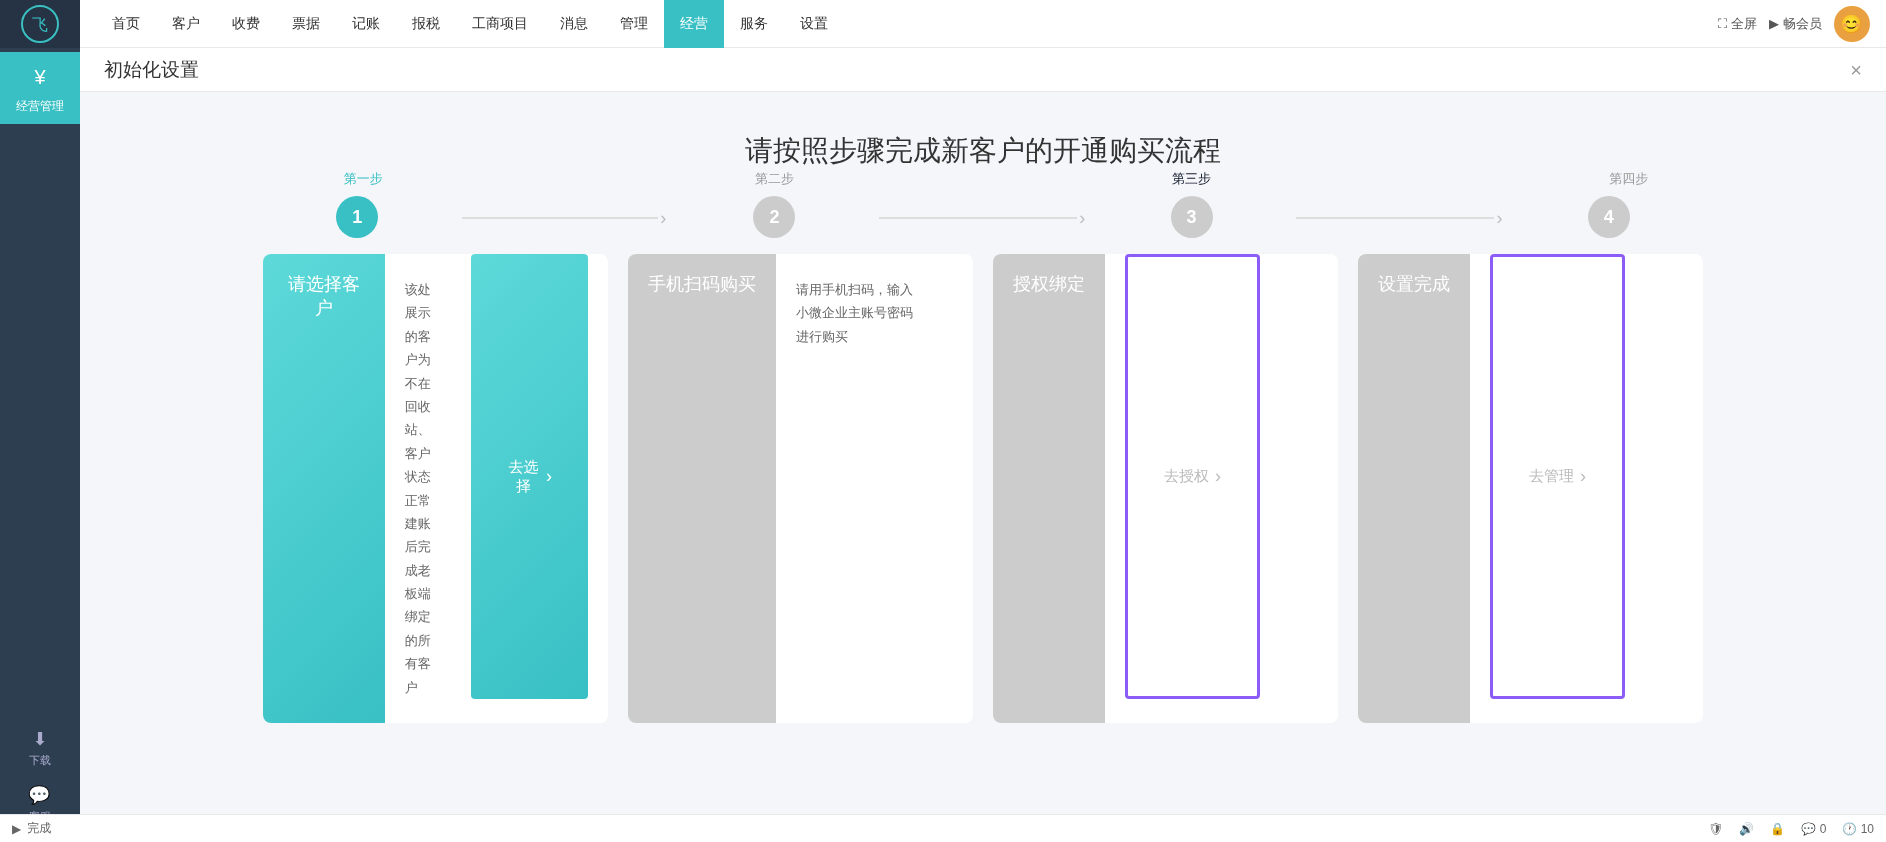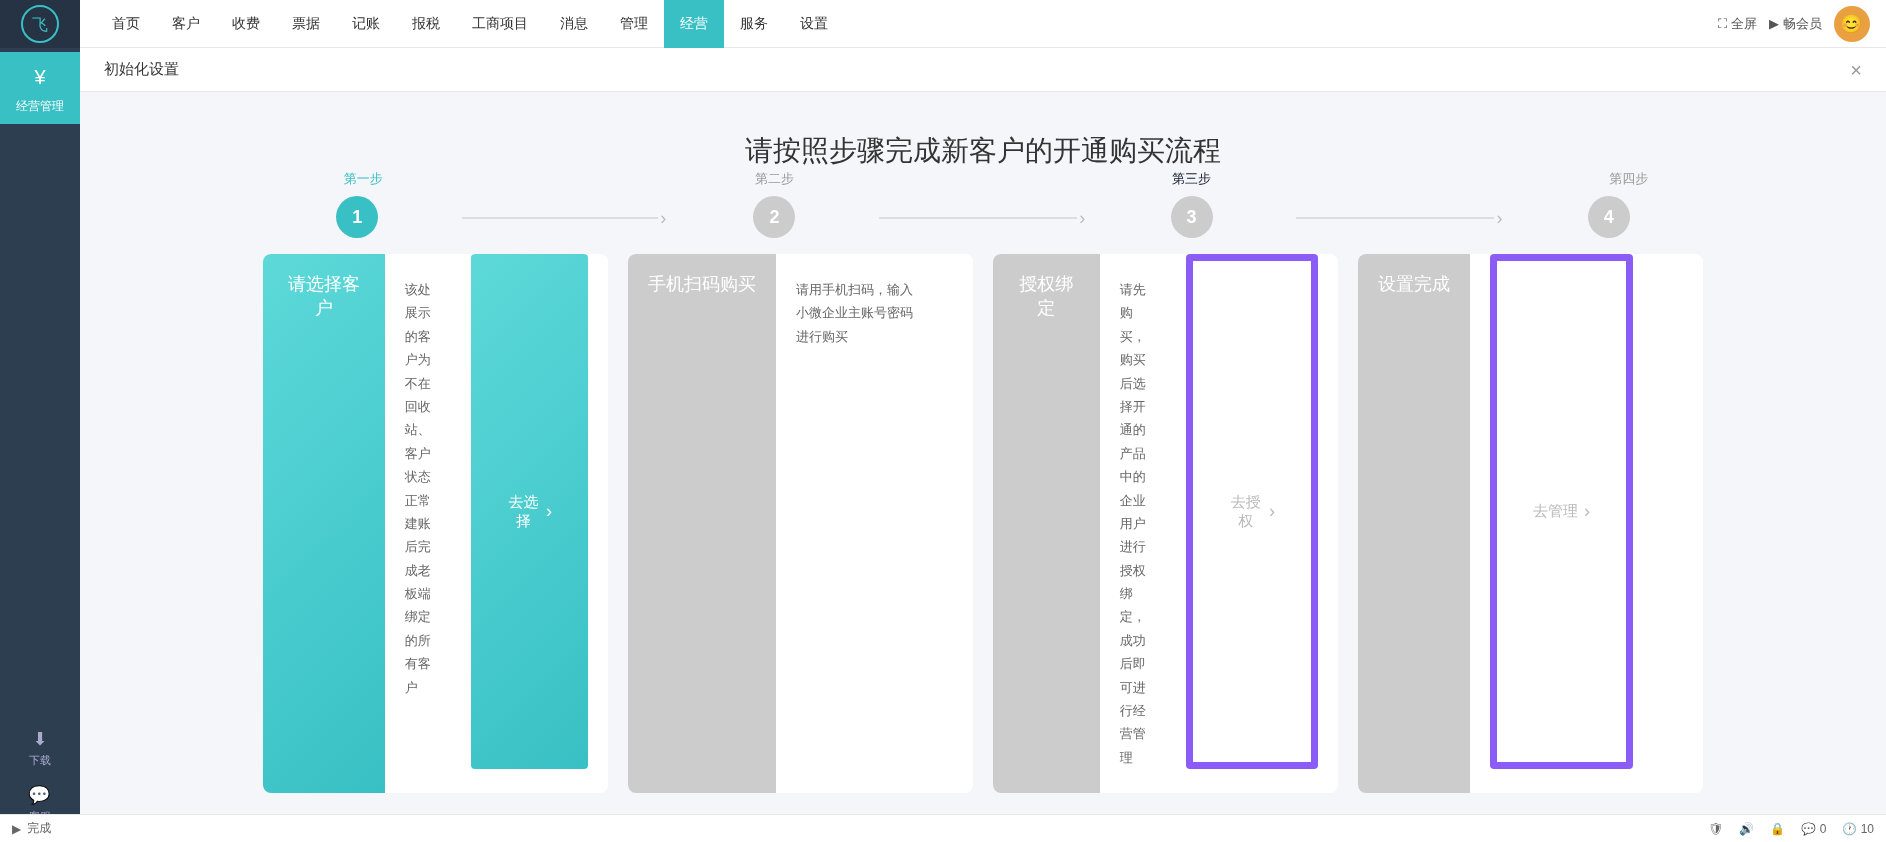--- a/index.html
+++ b/index.html
@@ -124,21 +124,21 @@
     .page-header {
       background: #fff;
       height: 44px;
       display: flex;
       align-items: center;
       padding: 0 24px;
       border-bottom: 1px solid #e8e8e8;
       justify-content: space-between;
     }
     .page-title {
-      font-size: 15px;
+      font-size: 19px;
       color: #333;
       font-weight: 500;
     }
     .close-btn {
       font-size: 20px;
       color: #999;
       cursor: pointer;
       line-height: 1;
     }
 
@@ -222,21 +222,21 @@
       display: flex;
       align-items: center;
       gap: 6px;
     }
     .card-btn.active {
       background: linear-gradient(135deg, #5dd9d9 0%, #38c0c4 100%);
       color: #fff;
     }
     .card-btn.disabled {
       background: #fff;
-      border: 7px solid #8b5cf6;
+      border: 3px solid #8b5cf6;
       color: #bbb;
     }
 
     
     .status-bar {
       position: fixed;
       bottom: 0; left: 0; right: 0;
       height: 28px;
       background: #fff;
       border-top: 1px solid #e8e8e8;
@@ -396,21 +396,20 @@
       </div>
 
       <div class="step-card">
         <div class="card-header">手机扫码购买</div>
         <div class="card-body">请用手机扫码，输入小微企业主账号密码进行购买</div>
         <div class="card-footer"></div>
       </div>
 
       <div class="step-card">
         <div class="card-header">授权绑定</div>
-        <div class="card-body">请先购买，购买后选择开通的产品中的企业用户进行授权绑定，成功后即可进行经营管理</div>
         <div class="card-footer">
           <button class="card-btn disabled">
             <span>去授权</span>
             <span style="font-size:18px;">›</span>
           </button>
         </div>
       </div>
 
       <div class="step-card">
         <div class="card-header">设置完成</div>

